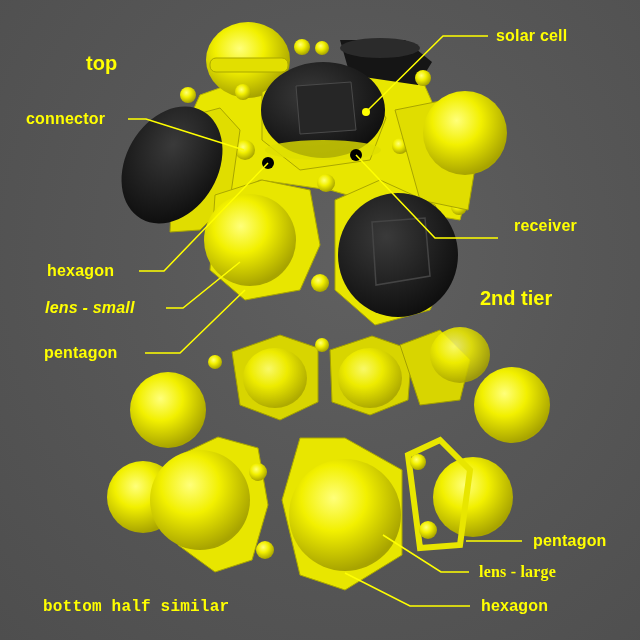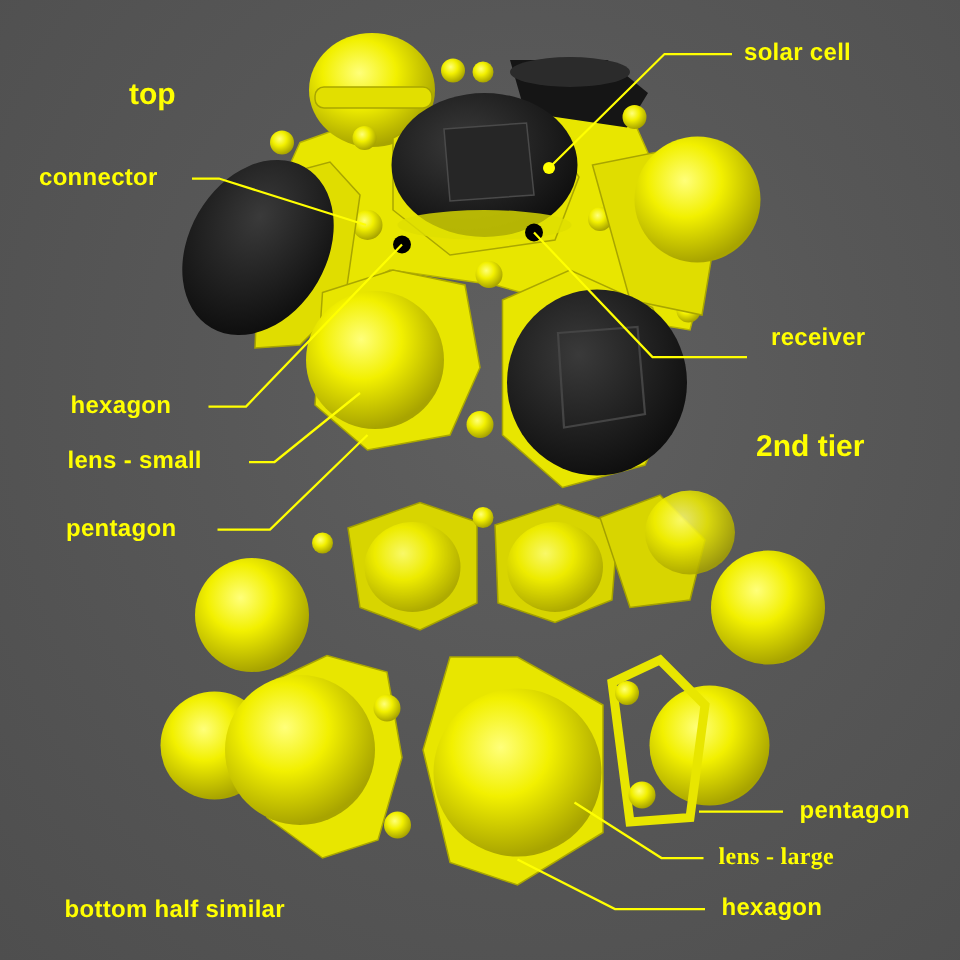--- a/index.html
+++ b/index.html
@@ -143,25 +143,25 @@
     <polyline points="139,271 164,271 268,163"></polyline>
     <polyline points="166,308 183,308 240,262"></polyline>
     <polyline points="145,353 180,353 245,290"></polyline>
     <polyline points="522,541 466,541"></polyline>
     <polyline points="469,572 441,572 383,535"></polyline>
     <polyline points="470,606 410,606 345,573"></polyline>
   </g>
 </svg>
 
 <div class="lbl lg" style="left:86px;top:53px;">top</div>
-<div class="lbl lg" style="left:504px;top:288px;">2nd tier</div>
-<div class="lbl sm" style="left:43px;top:599px;">bottom half similar</div>
+<div class="lbl lg" style="left:480px;top:288px;">2nd tier</div>
+<div class="lbl sm" style="left:43px;top:599px;font-family:Liberation Mono, monospace;">bottom half similar</div>
 
 <div class="lbl sm" style="left:496px;top:28px;">solar cell</div>
 <div class="lbl sm" style="left:26px;top:111px;">connector</div>
 <div class="lbl sm" style="left:514px;top:218px;">receiver</div>
 <div class="lbl sm" style="left:47px;top:263px;">hexagon</div>
-<div class="lbl sm" style="left:45px;top:300px;">lens - small</div>
+<div class="lbl sm" style="left:45px;top:300px;font-style:italic;">lens - small</div>
 <div class="lbl sm" style="left:44px;top:345px;">pentagon</div>
 <div class="lbl sm" style="left:533px;top:533px;">pentagon</div>
 <div class="lbl sm" style="left:479px;top:564px;font-family:Liberation Serif, serif;">lens - large</div>
 <div class="lbl sm" style="left:481px;top:598px;">hexagon</div>
 </div>
 
 </body></html>

